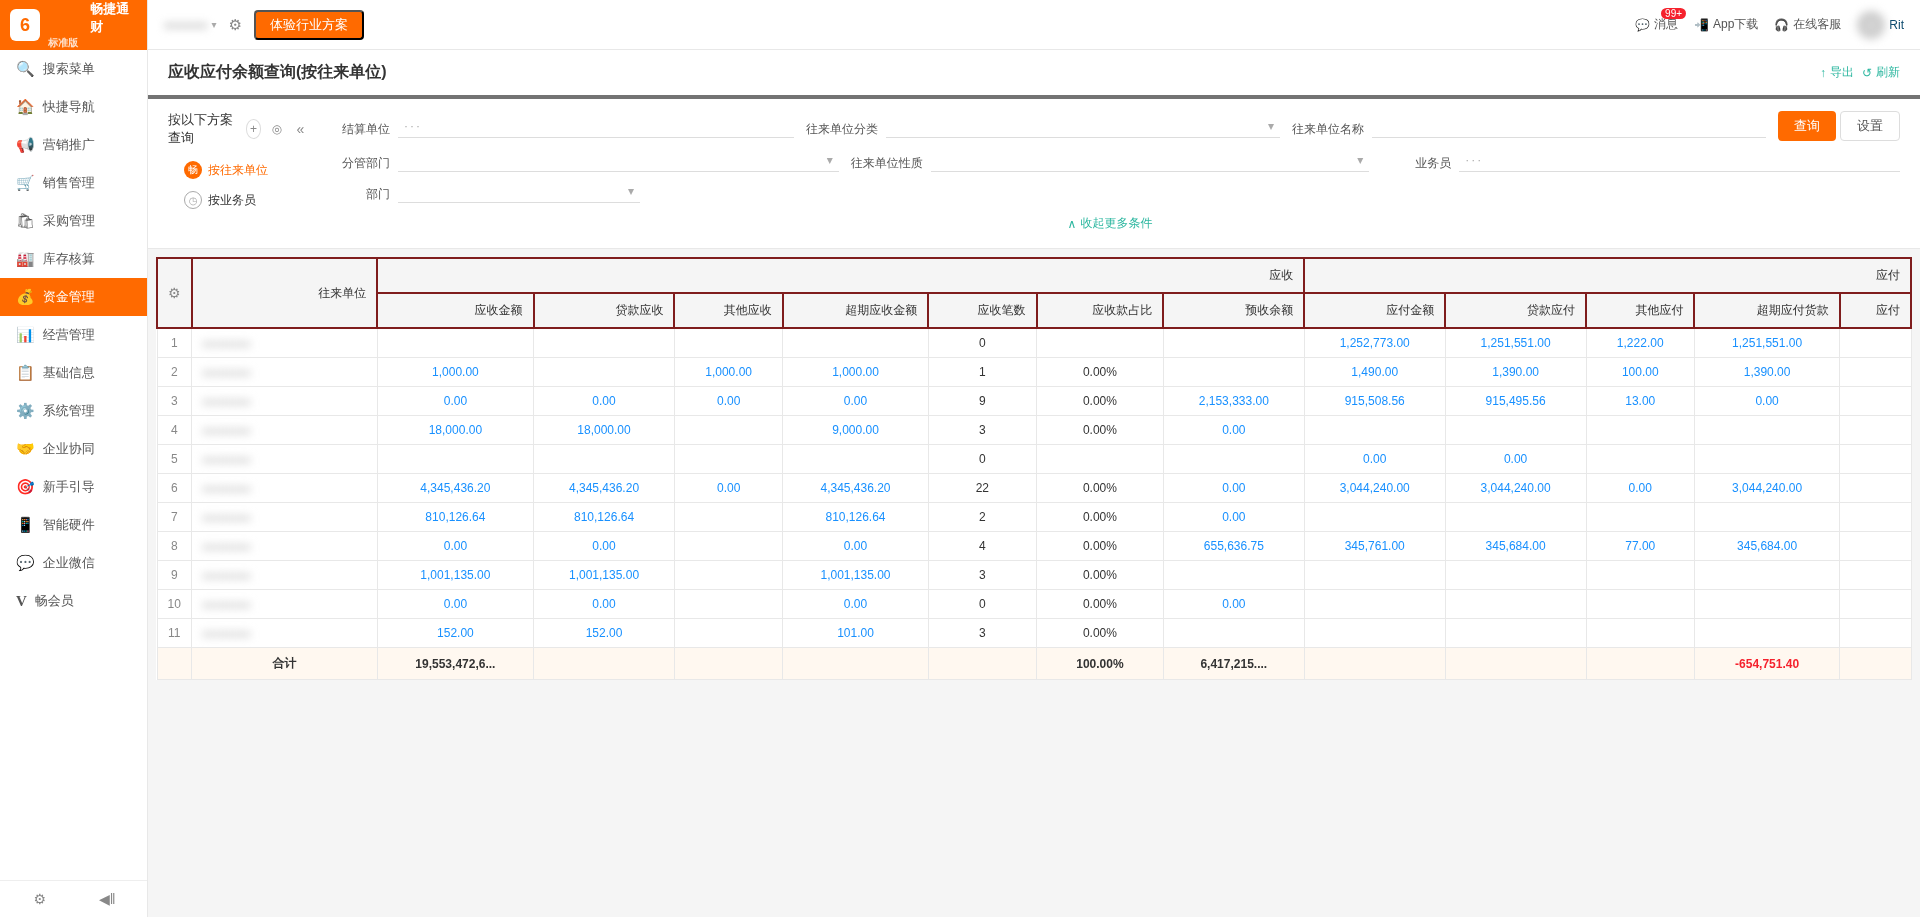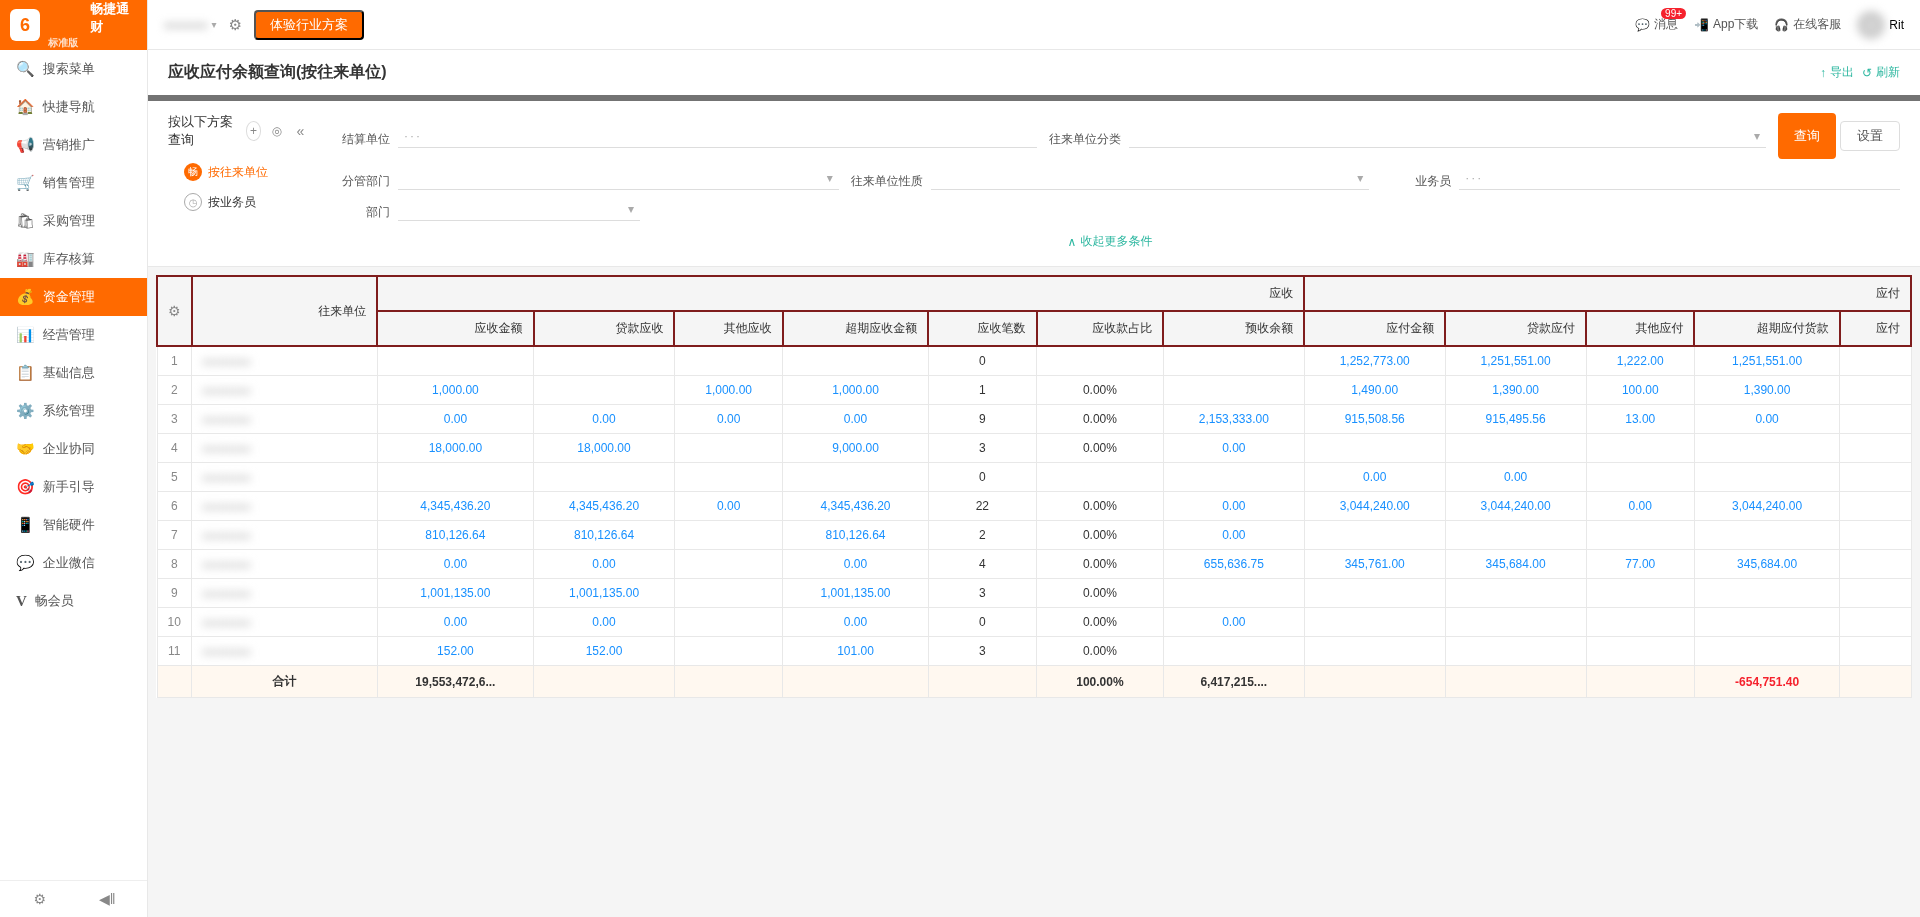--- a/index.html
+++ b/index.html
@@ -26,34 +26,34 @@
     .topbar { height: 50px; background: #fff; display: flex; align-items: center; padding: 0 16px; border-bottom: 1px solid #e8e8e8; gap: 12px; flex-shrink: 0; }
     .topbar-breadcrumb { color: #999; font-size: 12px; display: flex; align-items: center; gap: 4px; }
     .topbar-breadcrumb-text { color: #aaa; }
     .topbar-chevron { color: #aaa; font-size: 10px; cursor: pointer; }
     .topbar-gear { color: #888; cursor: pointer; font-size: 15px; }
     .topbar-promo { background: #ff6a00; color: white; padding: 4px 14px; border-radius: 4px; font-size: 13px; cursor: pointer; }
     .topbar-right { margin-left: auto; display: flex; align-items: center; gap: 16px; }
     .topbar-right-item { display: flex; align-items: center; gap: 4px; color: #555; font-size: 12px; cursor: pointer; position: relative; }
     .badge { background: #f5222d; color: white; border-radius: 10px; padding: 0 4px; font-size: 10px; position: absolute; top: -8px; right: -8px; margin-left: 12px; }
     .topbar-avatar { width: 28px; height: 28px; border-radius: 50%; background: #ccc; display: flex; align-items: center; justify-content: center; color: white; font-size: 11px; }
-    .user-name { color: #000000; font-size: 12px; }
+    .user-name { color: #0c4a6e; font-size: 12px; }
 
     
     .tabbar { height: 40px; background: #2db7a0; display: flex; align-items: stretch; flex-shrink: 0; }
     .tab { display: flex; align-items: center; padding: 0 16px; cursor: pointer; color: rgba(255,255,255,0.8); font-size: 13px; gap: 6px; }
     .tab.home { background: #26a08b; color: white; }
     .tab.active { background: white; color: #333; }
     .tab-close { font-size: 11px; color: #666; cursor: pointer; margin-left: 4px; }
     .tab-actions { margin-left: auto; display: flex; align-items: center; padding: 0 12px; gap: 8px; }
     .tab-action-btn { color: rgba(255,255,255,0.9); font-size: 16px; cursor: pointer; }
 
     
     .content { flex: 1; overflow: hidden; display: flex; flex-direction: column; background: #f5f5f5; }
-    .page-header { background: white; padding: 12px 20px; display: flex; align-items: center; justify-content: space-between; border-bottom: 6px solid #737373; flex-shrink: 0; }
+    .page-header { background: white; padding: 12px 20px; display: flex; align-items: center; justify-content: space-between; border-bottom: 4px solid #737373; flex-shrink: 0; }
     .page-title { font-size: 16px; font-weight: bold; color: #333; }
     .page-actions { display: flex; gap: 8px; align-items: center; }
     .btn-export { display: flex; align-items: center; gap: 4px; color: #2db7a0; cursor: pointer; font-size: 12px; }
     .btn-refresh { display: flex; align-items: center; gap: 4px; color: #2db7a0; cursor: pointer; font-size: 12px; }
 
     
     .filter-area { background: white; padding: 12px 20px; border-bottom: 1px solid #e8e8e8; flex-shrink: 0; }
     .filter-title-row { display: flex; align-items: center; gap: 8px; margin-bottom: 10px; }
     .filter-title { font-size: 13px; color: #333; }
     .filter-add-btn { width: 20px; height: 20px; border: 1px solid #ddd; border-radius: 50%; display: flex; align-items: center; justify-content: center; cursor: pointer; color: #888; font-size: 12px; }
@@ -84,21 +84,21 @@
     .data-table td { padding: 7px 10px; text-align: center; border: 1px solid #e8e8e8; color: #333; white-space: nowrap; }
     .data-table .text-link { color: #1890ff; cursor: pointer; }
     .data-table .row-num { color: #888; }
     .data-table .footer-row td { background: #fff8f0; font-weight: bold; }
     .col-group-header { background: #e6f7f5; color: #2db7a0; font-weight: bold; }
     .col-group-header2 { background: #f0f5ff; color: #1890ff; font-weight: bold; }
     .settings-col { width: 32px; }
     .blurred { filter: blur(4px); user-select: none; }
     .table-settings-icon { color: #888; cursor: pointer; font-size: 14px; }
 
-    .btn-query { background: #ff6a00; color: white; border: none; padding: 14px 16px; border-radius: 4px; cursor: pointer; font-size: 13px; }
+    .btn-query { background: #ff6a00; color: white; border: none; padding: 6px 16px; border-radius: 4px; cursor: pointer; font-size: 13px; }
     .btn-settings { background: white; color: #555; border: 1px solid #ddd; padding: 5px 16px; border-radius: 4px; cursor: pointer; font-size: 13px; }
   </style>
 </head>
 <body>
 
 <div class="sidebar">
   <div class="sidebar-logo">
     <div class="logo-icon">
         <span>6</span>
       </div>
@@ -252,20 +252,24 @@
               <div class="filter-input" style="flex:1;">
                 <span class="filter-dots">···</span>
               </div>
             </div>
             <div class="filter-field">
               <span class="filter-label">往来单位分类</span>
               <div class="filter-select">
                 <span></span>
                 <span class="filter-chevron">▾</span>
               </div>
+            </div>
+            <div class="filter-field">
+              <span class="filter-label">往来单位名称</span>
+              <input class="filter-input" style="flex: 1 1 0%;">
             </div>
             <div style="display:flex;gap:4px;align-items:center;">
               <button class="btn-query">查询</button>
               <button class="btn-settings">设置</button>
             </div>
           </div>
 
           <div class="filter-row">
             <div class="filter-field">
               <span class="filter-label">分管部门</span>

